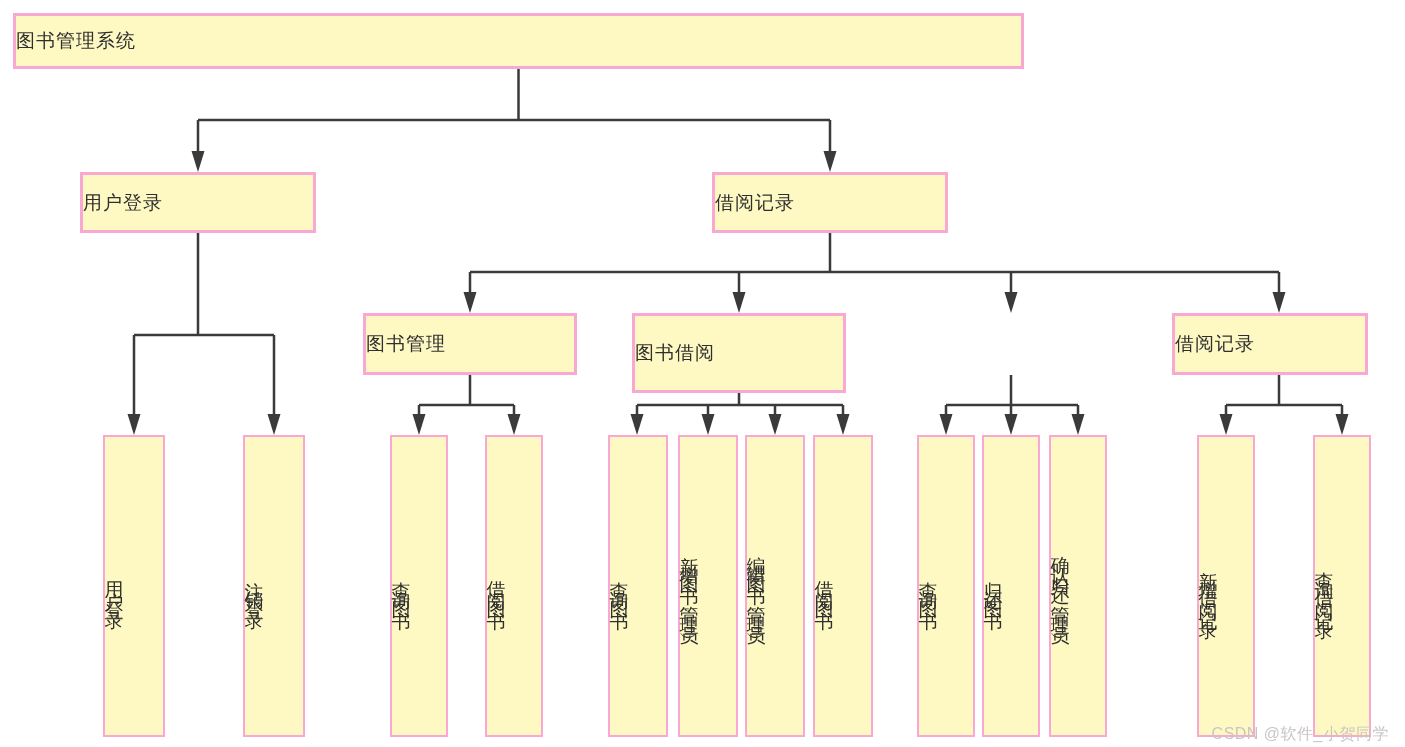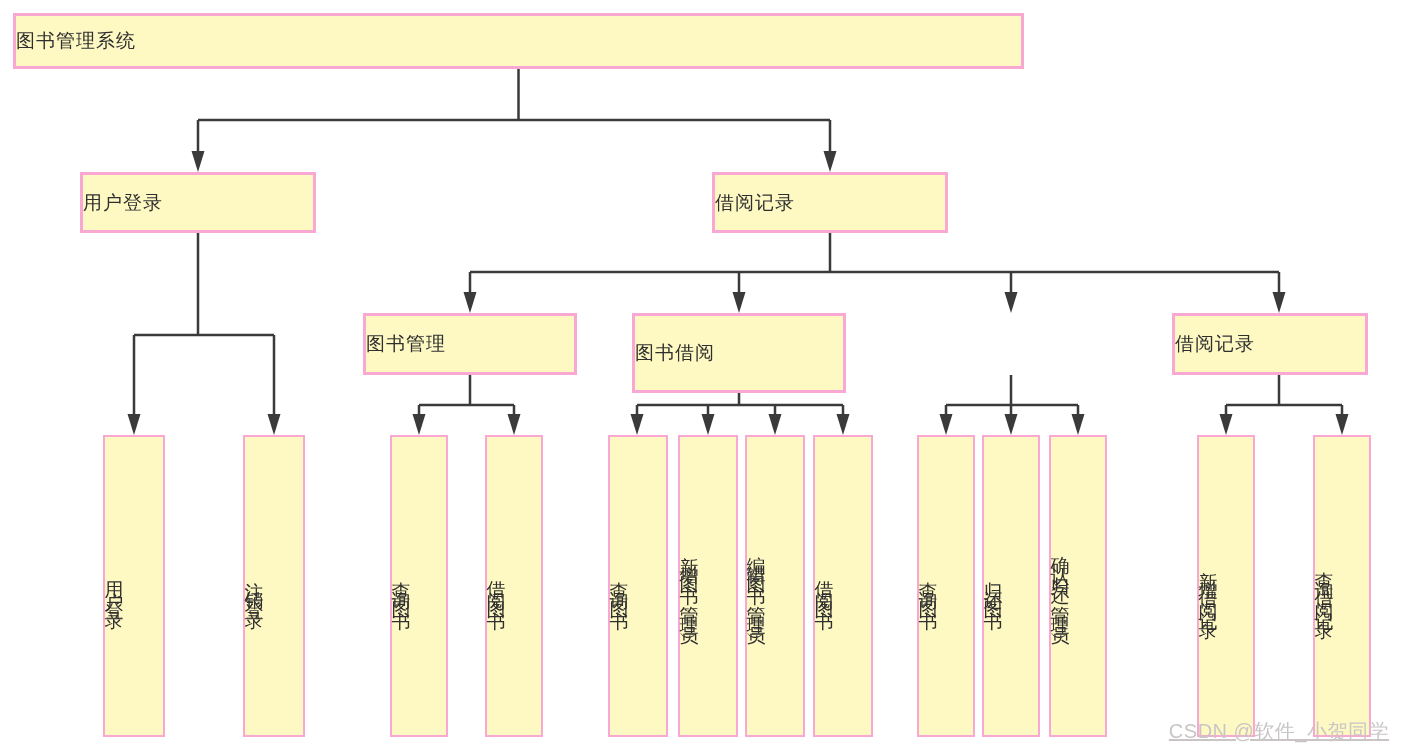--- a/index.html
+++ b/index.html
@@ -51,26 +51,25 @@
     fill: none;
   }
   #connectors polygon {
     fill: #3a3a3a;
     stroke: none;
   }
   #watermark {
     position: absolute;
     right: 16px;
     bottom: 2px;
-    font-size: 20px;
+    font-size: 16px;
     color: #cac5c5;
     letter-spacing: 0.5px;
     z-index: 5;
     white-space: nowrap;
-    text-decoration: underline;
   }
 </style>
 </head>
 <body>
 
 <div id="stage">
 
   <svg id="connectors" width="1405" height="747" viewBox="0 0 1405 747">
 
     <g>

